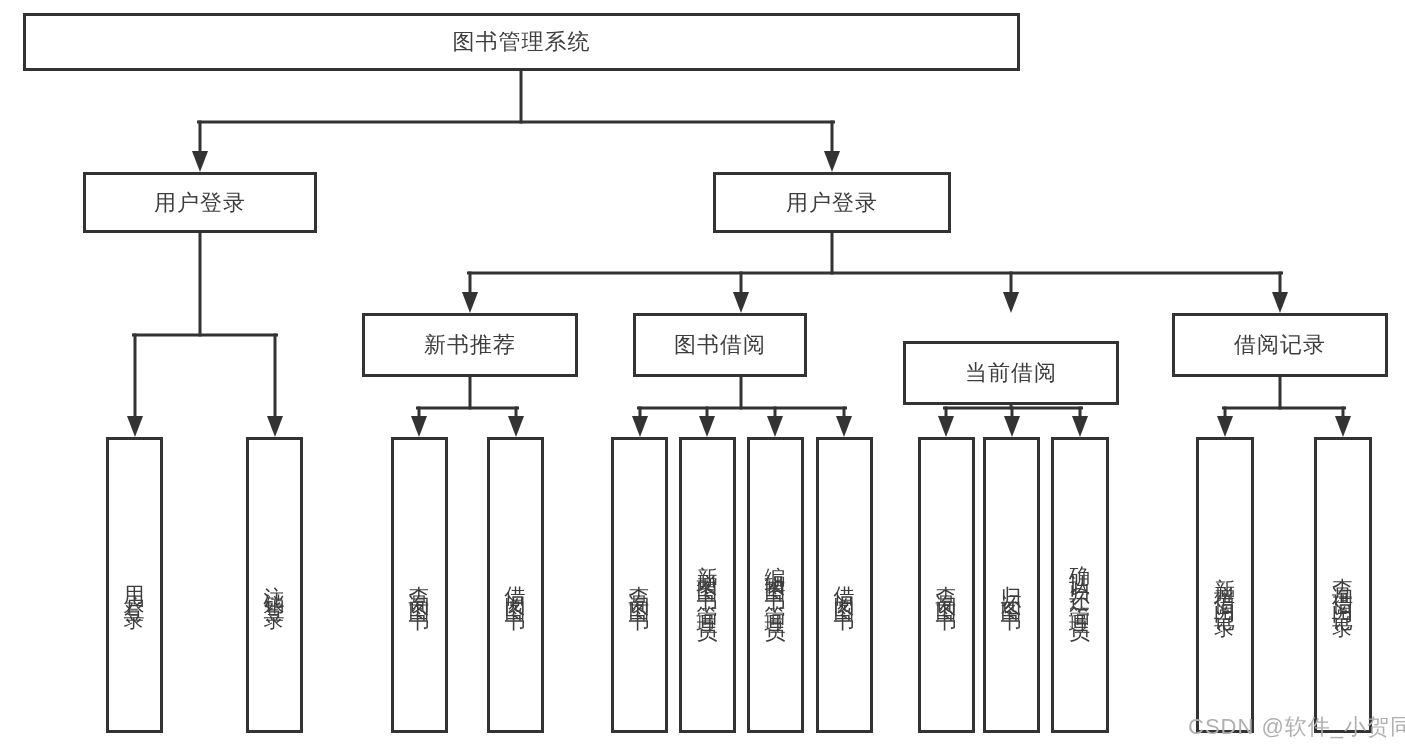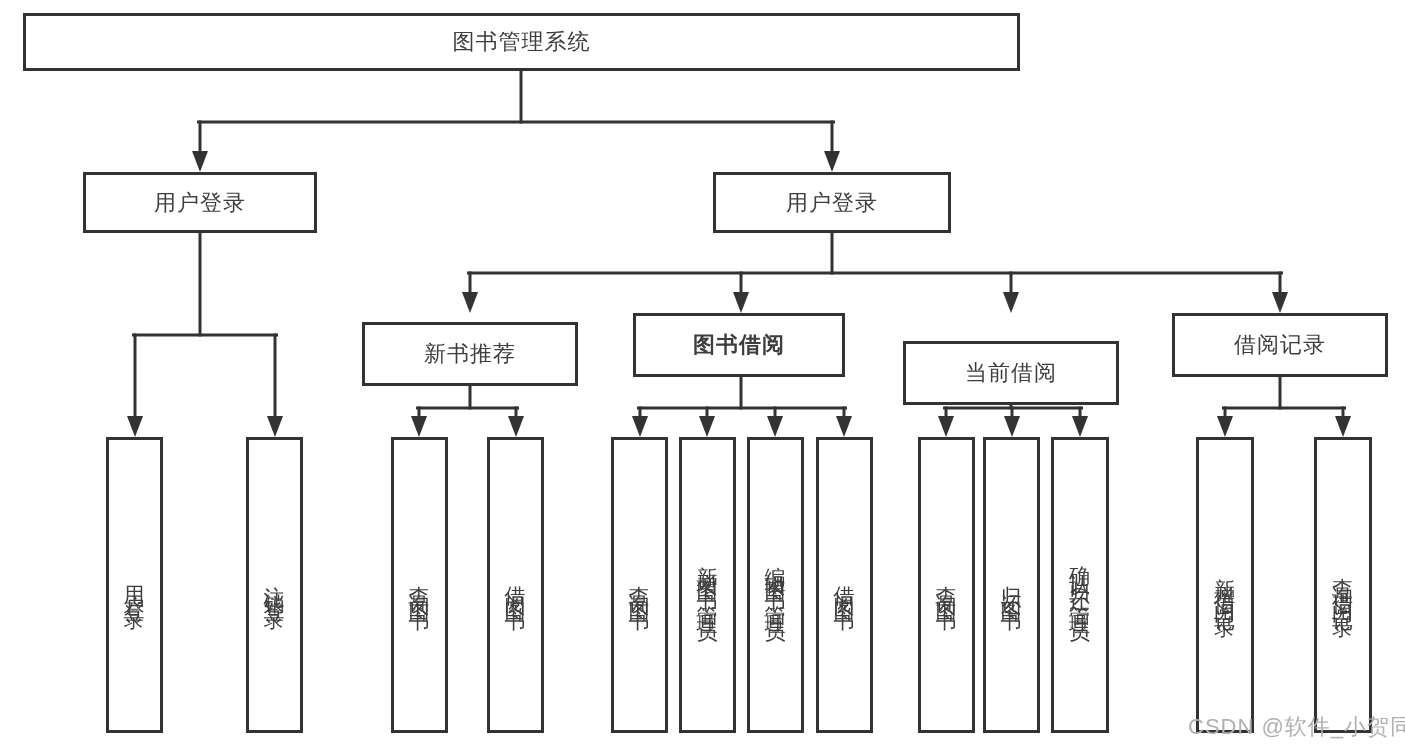--- a/index.html
+++ b/index.html
@@ -122,24 +122,24 @@
     <span>图书管理系统</span>
   </div>
 
   <div class="node h-node" style="left:83px;top:172px;width:234px;height:61px;">
     <span>用户登录</span>
   </div>
   <div class="node h-node" style="left:713px;top:172px;width:238px;height:61px;">
     <span>用户登录</span>
   </div>
 
-  <div class="node h-node" style="left:362px;top:313px;width:216px;height:64px;margin-top:9px;">
+  <div class="node h-node" style="left:362px;top:313px;width:216px;height:64px;">
     <span>新书推荐</span>
   </div>
-  <div class="node h-node" style="left:633px;top:313px;width:212px;height:64px;font-weight:bold;">
+  <div class="node h-node" style="left:633px;top:313px;width:174px;height:64px;">
     <span>图书借阅</span>
   </div>
   <div class="node h-node" style="left:903px;top:313px;width:216px;height:64px;margin-top:28px;">
     <span>当前借阅</span>
   </div>
   <div class="node h-node" style="left:1172px;top:313px;width:216px;height:64px;">
     <span>借阅记录</span>
   </div>
 
   <div class="node v-node" style="left:106px;top:437px;width:57px;height:296px;">

